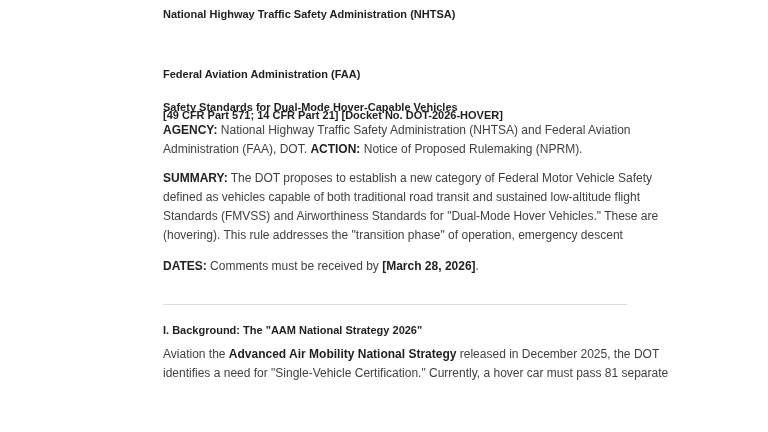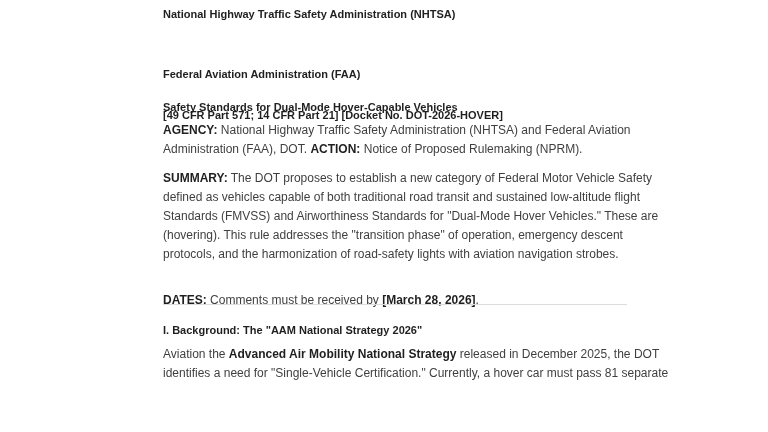--- a/index.html
+++ b/index.html
@@ -69,24 +69,23 @@
   <div class="para" style="top:121px;">
     <span class="ln"><span class="bold">AGENCY:</span><span> National Highway Traffic Safety Administration (NHTSA) and Federal Aviation</span></span>
     <span class="ln"><span>Administration (FAA), DOT. </span><span class="bold">ACTION:</span><span> Notice of Proposed Rulemaking (NPRM).</span></span>
   </div>
 
   <div class="para" style="top:169px;">
     <span class="ln"><span class="bold">SUMMARY:</span><span> The DOT proposes to establish a new category of Federal Motor Vehicle Safety</span></span>
     <span class="ln">defined as vehicles capable of both traditional road transit and sustained low-altitude flight</span>
     <span class="ln">Standards (FMVSS) and Airworthiness Standards for "Dual-Mode Hover Vehicles." These are</span>
     <span class="ln">(hovering). This rule addresses the "transition phase" of operation, emergency descent</span>
-    <span class="ln">protocols, and the harmonization of road-safety lights with aviation navigation strobes.</span>
   </div>
 
-  <div class="para" style="top:291px;">
+  <div class="para" style="top:257px;">
     <span class="ln"><span class="bold">DATES:</span><span> Comments must be received by </span><span class="bold">[March 28, 2026]</span><span>.</span></span>
   </div>
 
   <div class="hr"></div>
 
   <div class="line heading" style="top:321px;">I. Background: The "AAM National Strategy 2026"</div>
 
   <div class="para" style="top:345px;">
     <span class="ln"><span>Aviation the </span><span class="bold">Advanced Air Mobility National Strategy</span><span> released in December 2025, the DOT</span></span>
     <span class="ln">identifies a need for "Single-Vehicle Certification." Currently, a hover car must pass 81 separate</span>

